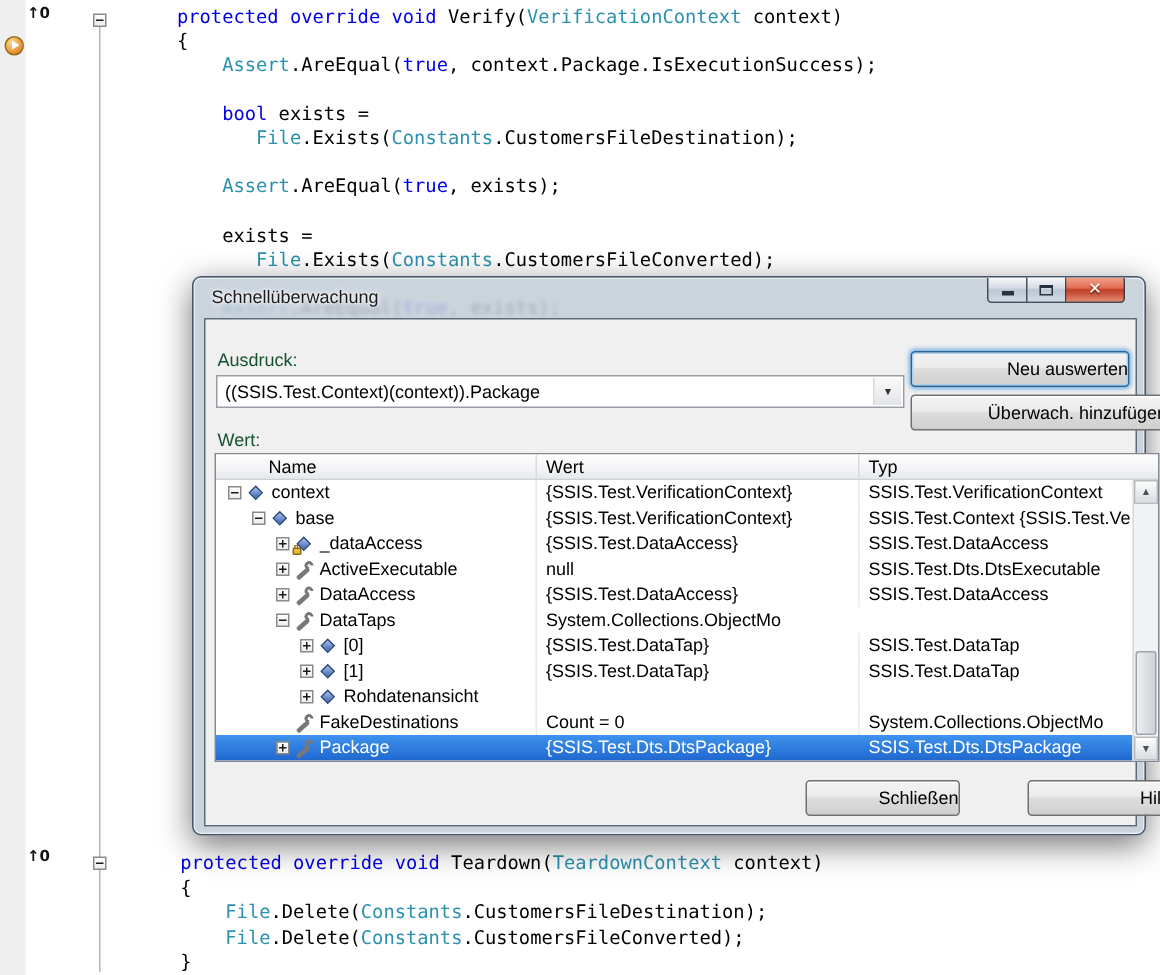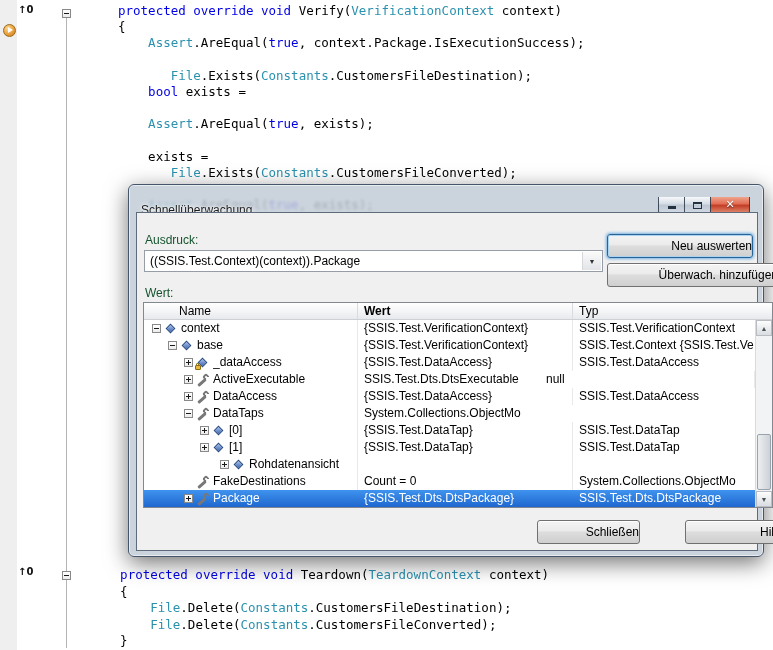--- a/index.html
+++ b/index.html
@@ -24,21 +24,21 @@
   #code-bottom{left:90px;top:534px;}
   .cl{white-space:pre;height:16.2px;line-height:16.2px;}
   #code-bottom .cl{height:16.5px;line-height:16.5px;}
   .tok-k{color:var(--kw,#0000e6);}
   .tok-t{color:var(--type,#2b91af);}
 
   
   .dialog{position:absolute;left:128px;top:184px;width:636px;height:373px;border-radius:6px;box-sizing:border-box;
           background:rgba(193,203,214,0.84);backdrop-filter:blur(1.5px);border:1px solid #45566b;
           box-shadow:0 6px 22px rgba(0,0,0,.55), inset 0 0 0 1px rgba(255,255,255,.55);}
-  .titlebar{position:absolute;left:0;top:12px;right:0;height:27px;}
+  .titlebar{position:absolute;left:0;top:0;right:0;height:27px;}
   .dlg-title{position:absolute;left:12px;top:0;line-height:26px;color:#1c1c1c;
              text-shadow:0 0 4px rgba(255,255,255,.95), 0 0 2px #fff;}
   .winbtns{position:absolute;top:0;right:13px;display:flex;}
   .wb{height:17px;box-sizing:border-box;border:1px solid rgba(40,55,70,.85);border-top:none;
       display:flex;align-items:flex-start;justify-content:center;cursor:default;
       background:linear-gradient(rgba(255,255,255,.85),rgba(222,230,238,.45) 45%,rgba(165,180,195,.40) 50%,rgba(215,225,235,.55));}
   .wb-min{width:26px;border-radius:0 0 0 3px;border-right:none;}
   .wb-max{width:26px;border-right:none;}
   .wb-close{width:40px;border-radius:0 0 3px 0;
       background:linear-gradient(#f0a38c,#e06a50 45%,#c03a22 50%,#e28a70);}
@@ -69,21 +69,21 @@
   .btn-close{left:400px;top:307px;width:103px;}
   .btn-help{left:512px;top:307px;width:100px;margin-left:36px;}
 
   
   .grid{position:absolute;left:6px;top:89px;width:630px;height:206px;background:#fff;
         border:1px solid #828790;box-sizing:border-box;}
   .ghead{position:absolute;left:0;top:0;right:0;height:17px;display:flex;
          background:linear-gradient(#ffffff,#f2f3f5 60%,#e7e9ed);border-bottom:1px solid #cdd1d6;box-sizing:border-box;}
   .hcell{box-sizing:border-box;border-right:1px solid #d9dbde;line-height:16px;overflow:hidden;white-space:nowrap;}
   .h0{width:214px;padding-left:35px;}
-  .h1{width:215px;padding-left:6px;font-weight:bold;}
+  .h1{width:215px;padding-left:6px;}
   .h2{flex:1;padding-left:6px;border-right:none;}
   .gbody{position:absolute;left:0;top:17px;right:17px;bottom:0;overflow:hidden;}
   .grow{height:17px;display:flex;align-items:flex-start;}
   .grow.sel{background:linear-gradient(var(--sel-top,#3f93ee),var(--sel-bottom,#1f67cf));color:#fff;}
   .gcell{height:17px;line-height:17px;box-sizing:border-box;white-space:nowrap;overflow:hidden;}
   .c-name{width:214px;display:flex;align-items:center;border-right:1px solid #e7e9eb;}
   .c-wert{width:215px;padding-left:6px;border-right:1px solid #e7e9eb;}
   .c-typ{flex:1;padding-left:6px;}
   .grow.sel .c-name,.grow.sel .c-wert{border-right-color:transparent;}
 
@@ -123,22 +123,22 @@
   <div class="bp"></div>
   <div class="foldline"></div>
   <div class="foldbox" id="fold1"></div>
   <div class="foldbox" id="fold2"></div>
 
   <div class="code" id="code-top">
       <div class="cl"><span class="tok-k">protected override void </span><span>Verify(</span><span class="tok-t">VerificationContext</span><span> context)</span></div>
       <div class="cl"><span>{</span></div>
       <div class="cl"><span>    </span><span class="tok-t">Assert</span><span>.AreEqual(</span><span class="tok-k">true</span><span>, context.Package.IsExecutionSuccess);</span></div>
       <div class="cl">&nbsp;</div>
+      <div class="cl"><span>    </span><span class="tok-k">bool</span><span> exists =</span></div>
       <div class="cl"><span>       </span><span class="tok-t">File</span><span>.Exists(</span><span class="tok-t">Constants</span><span>.CustomersFileDestination);</span></div>
-      <div class="cl"><span>    </span><span class="tok-k">bool</span><span> exists =</span></div>
       <div class="cl">&nbsp;</div>
       <div class="cl"><span>    </span><span class="tok-t">Assert</span><span>.AreEqual(</span><span class="tok-k">true</span><span>, exists);</span></div>
       <div class="cl">&nbsp;</div>
       <div class="cl"><span>    exists =</span></div>
       <div class="cl"><span>       </span><span class="tok-t">File</span><span>.Exists(</span><span class="tok-t">Constants</span><span>.CustomersFileConverted);</span></div>
       <div class="cl">&nbsp;</div>
       <div class="cl"><span>    </span><span class="tok-t">Assert</span><span>.AreEqual(</span><span class="tok-k">true</span><span>, exists);</span></div>
     </div>
   <div class="code" id="code-bottom">
       <div class="cl"><span>      }</span></div>
@@ -217,22 +217,22 @@
               </div>
               <div class="gcell c-wert">{SSIS.Test.DataAccess}</div>
               <div class="gcell c-typ">SSIS.Test.DataAccess</div>
             </div>
             <div class="grow">
               <div class="gcell c-name" style="padding-left: 40px;">
                 <span class="exp plus"></span>
                 <span class="ic ic-prop"></span>
                 <span class="rlbl">ActiveExecutable</span>
               </div>
+              <div class="gcell c-wert">null</div>
               <div class="gcell c-typ">SSIS.Test.Dts.DtsExecutable</div>
-              <div class="gcell c-wert">null</div>
             </div>
             <div class="grow">
               <div class="gcell c-name" style="padding-left: 40px;">
                 <span class="exp plus"></span>
                 <span class="ic ic-prop"></span>
                 <span class="rlbl">DataAccess</span>
               </div>
               <div class="gcell c-wert">{SSIS.Test.DataAccess}</div>
               <div class="gcell c-typ">SSIS.Test.DataAccess</div>
             </div>
@@ -256,21 +256,21 @@
             <div class="grow">
               <div class="gcell c-name" style="padding-left: 56px;">
                 <span class="exp plus"></span>
                 <span class="ic ic-field"></span>
                 <span class="rlbl">[1]</span>
               </div>
               <div class="gcell c-wert">{SSIS.Test.DataTap}</div>
               <div class="gcell c-typ">SSIS.Test.DataTap</div>
             </div>
             <div class="grow">
-              <div class="gcell c-name" style="padding-left: 76px;">
+              <div class="gcell c-name" style="padding-left: 56px;">
                 <span class="exp plus"></span>
                 <span class="ic ic-field"></span>
                 <span class="rlbl">Rohdatenansicht</span>
               </div>
               <div class="gcell c-wert"></div>
               <div class="gcell c-typ"></div>
             </div>
             <div class="grow">
               <div class="gcell c-name" style="padding-left: 40px;">
                 <span class="exp none"></span>

